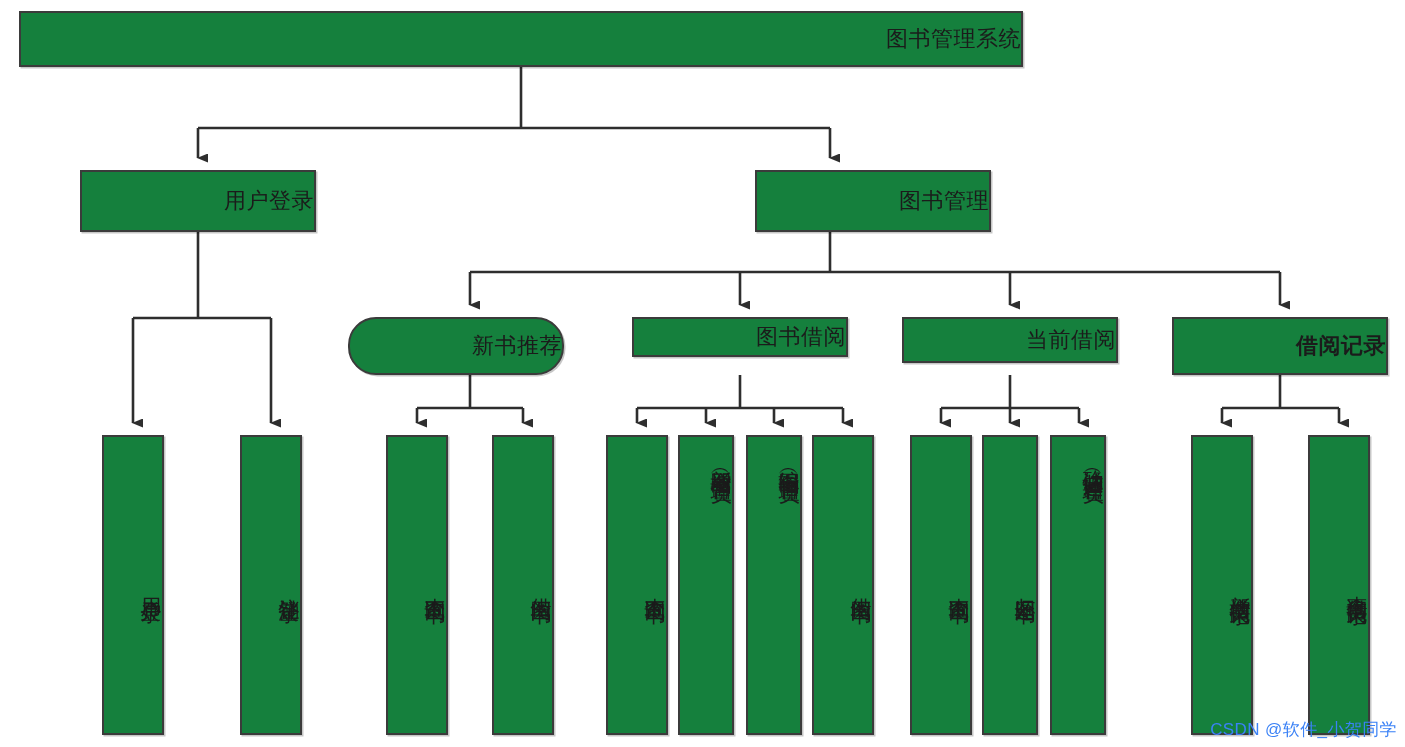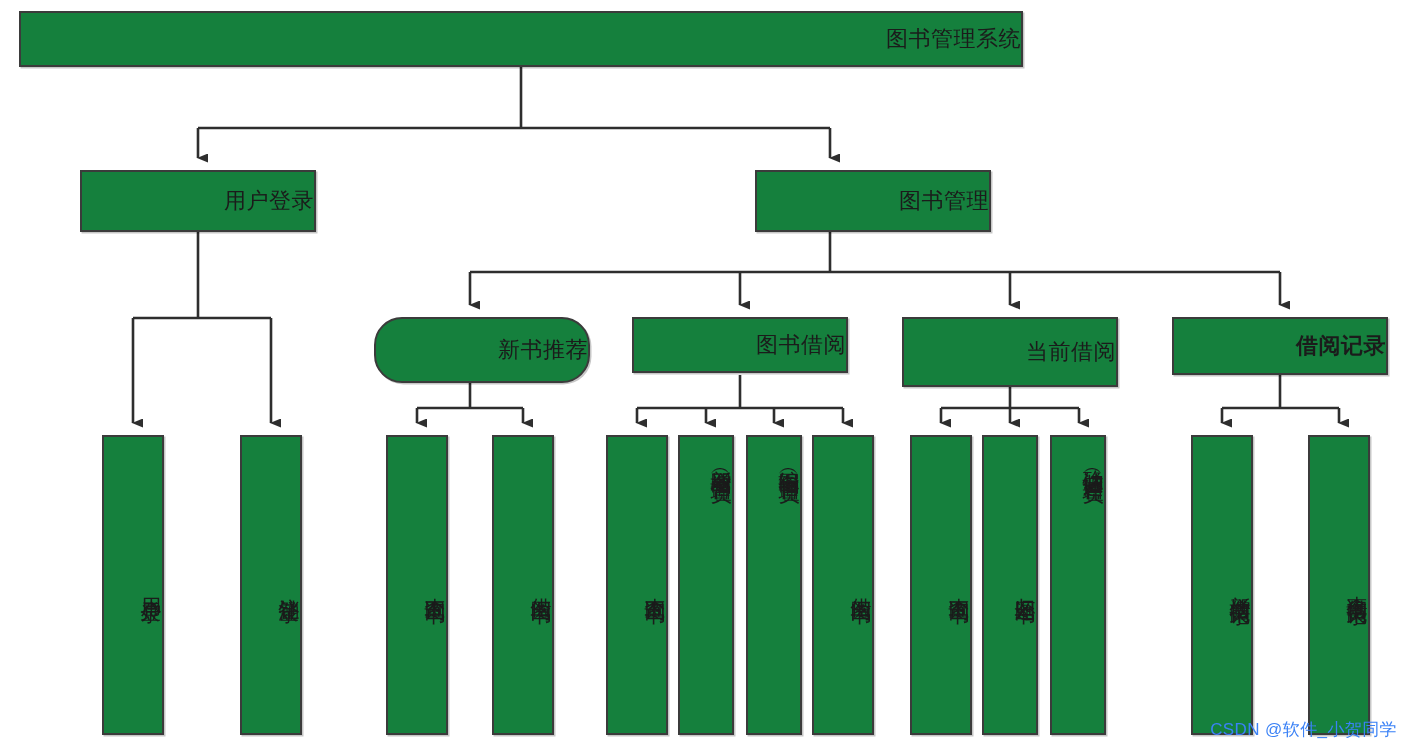--- a/index.html
+++ b/index.html
@@ -131,27 +131,27 @@
     <span class="node-label">图书管理系统</span>
   </div>
 
   <div class="node-box" style="left:80px; top:170px; width:236px; height:62px;">
     <span class="node-label">用户登录</span>
   </div>
   <div class="node-box" style="left:712px; top:170px; width:236px; height:62px;margin-left:43px;">
     <span class="node-label">图书管理</span>
   </div>
 
-  <div class="node-box" style="left:374px; top:317px; width:216px; height:66px;border-radius:28px;">
+  <div class="node-box" style="left:348px; top:317px; width:216px; height:58px;border-radius:28px;">
     <span class="node-label">新书推荐</span>
   </div>
-  <div class="node-box" style="left:632px; top:317px; width:216px; height:56px;">
+  <div class="node-box" style="left:632px; top:317px; width:216px; height:40px;">
     <span class="node-label">图书借阅</span>
   </div>
-  <div class="node-box" style="left:902px; top:317px; width:216px; height:70px;">
+  <div class="node-box" style="left:902px; top:317px; width:216px; height:46px;">
     <span class="node-label">当前借阅</span>
   </div>
   <div class="node-box" style="left:1172px; top:317px; width:216px; height:58px;font-weight:bold;">
     <span class="node-label">借阅记录</span>
   </div>
 
   <div class="node-box vertical centered" style="left:102px; top:435px; width:62px; height:300px;">
     <span class="node-label">用户登录</span>
   </div>
   <div class="node-box vertical centered" style="left:240px; top:435px; width:62px; height:300px;">

